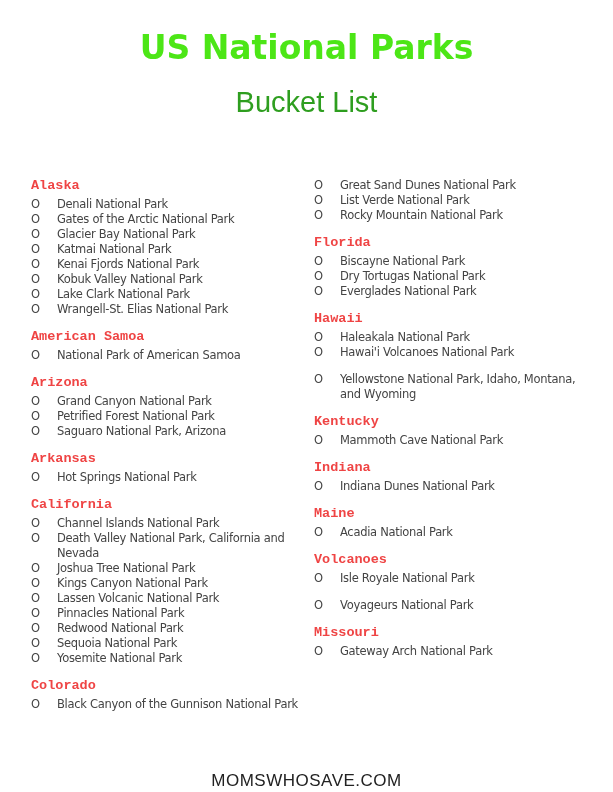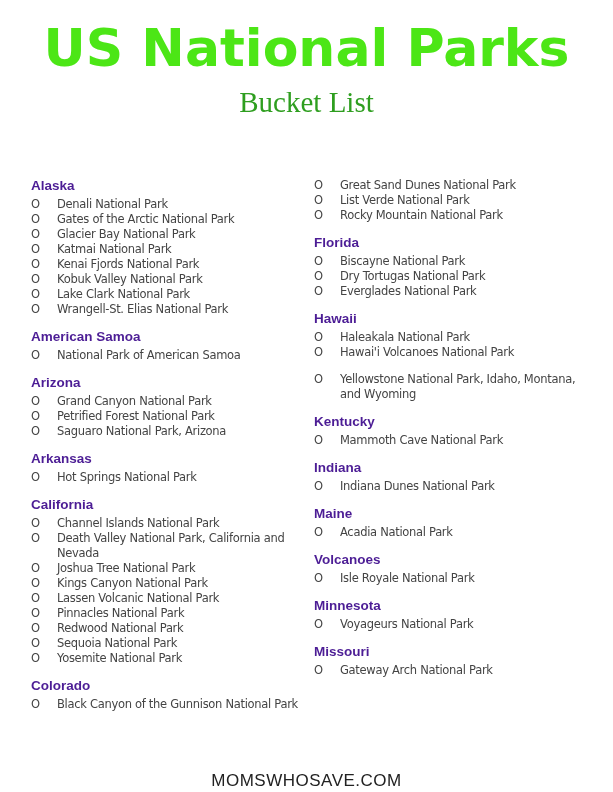--- a/index.html
+++ b/index.html
@@ -1,31 +1,31 @@
 <!DOCTYPE html>
 <html><head>
 <meta charset="utf-8">
 <style>
   html, body { margin: 0; padding: 0; background: #ffffff; }
   body { width: 613px; height: 792px; position: relative; overflow: hidden; font-family: "DejaVu Sans", sans-serif; color: #333; }
   .title {
     position: absolute; left: 0; right: 0; top: 20px; text-align: center;
     font-family: "DejaVu Sans", sans-serif; font-weight: bold;
-    font-size: 52px; color: #4ce616; letter-spacing: 0px; line-height: 56px;
+    font-size: 33px; color: #4ce616; letter-spacing: 0px; line-height: 56px;
   }
   .subtitle {
     position: absolute; left: 0; right: 0; top: 84px; text-align: center;
-    font-family: Liberation Serif, serif; font-weight: normal;
+    font-family: Liberation Sans, sans-serif; font-weight: normal;
     font-size: 29px; color: #2e9e1f; line-height: 36px;
   }
   .col { position: absolute; top: 178px; width: 270px; }
   .col.left { left: 31px; }
   .col.right { left: 314px; }
   .section { margin-bottom: 12px; }
-  .heading { font-family: Liberation Sans, sans-serif; font-weight: bold; font-size: 13.5px; color: #4c1d95; line-height: 16px; margin-bottom: 3px; }
+  .heading { font-family: Liberation Mono, monospace; font-weight: bold; font-size: 13.5px; color: #ef4444; line-height: 16px; margin-bottom: 3px; }
   .item { display: flex; font-size: 11.5px; line-height: 15px; color: #444; }
   .item .box { width: 26px; flex: 0 0 26px; font-size: 11.5px; }
   .item .name { flex: 1; letter-spacing: -0.3px; }
   .footer { position: absolute; left: 0; right: 0; top: 771px; text-align: center; font-family: "Liberation Sans", sans-serif; font-size: 17px; color: #222; letter-spacing: 0.5px; }
 </style>
 </head>
 <body>
 
 <div class="title">US National Parks</div>
 <div class="subtitle">Bucket List</div>
@@ -211,21 +211,20 @@
       </div>
     </div>
     <div class="section">
       <div class="heading">Volcanoes</div>
       <div class="item">
         <span class="box">O</span>
         <span class="name">Isle Royale National Park</span>
       </div>
     </div>
     <div class="section">
-      <div class="heading">Minnesota</div>
       <div class="item">
         <span class="box">O</span>
         <span class="name">Voyageurs National Park</span>
       </div>
     </div>
     <div class="section">
       <div class="heading">Missouri</div>
       <div class="item">
         <span class="box">O</span>
         <span class="name">Gateway Arch National Park</span>

